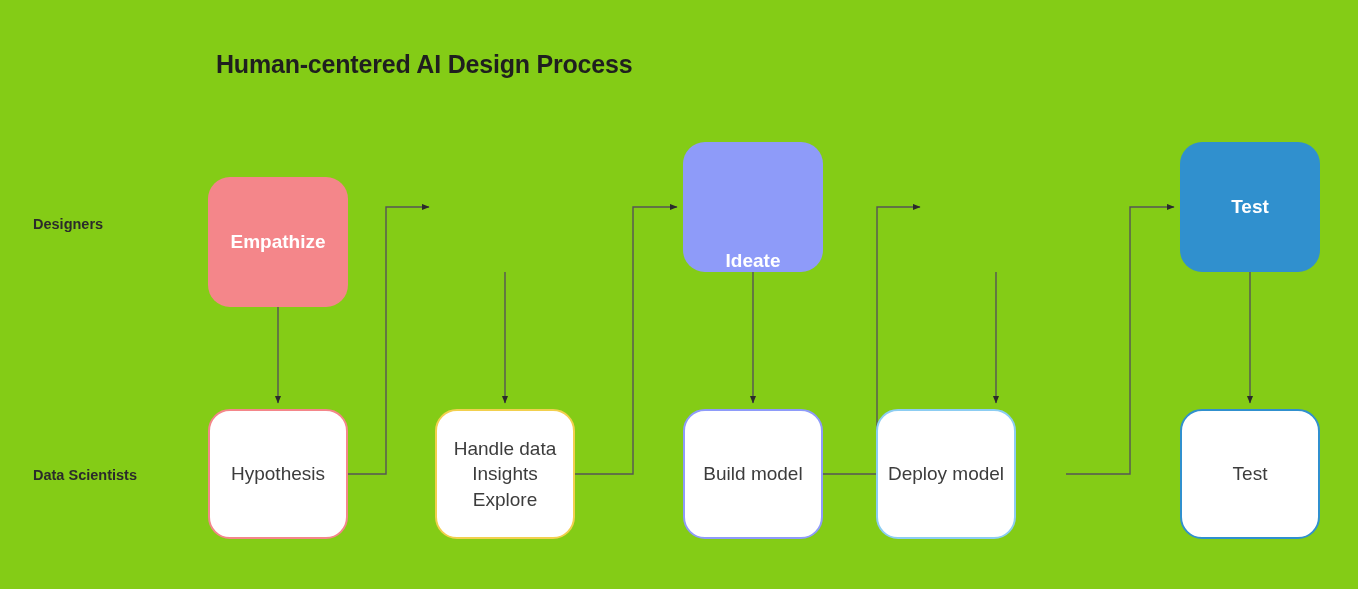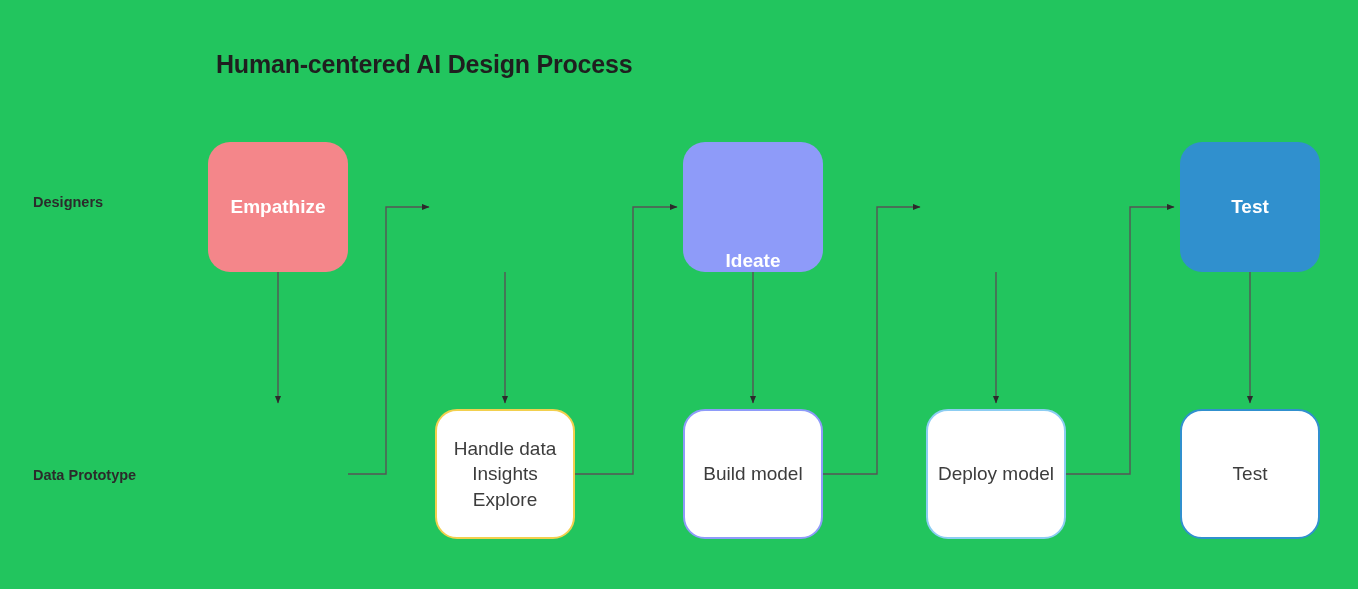--- a/index.html
+++ b/index.html
@@ -7,21 +7,21 @@
     padding: 0;
     background: #ffffff;
   }
   body {
     font-family: "Liberation Sans", sans-serif;
   }
   #canvas {
     position: relative;
     width: 1358px;
     height: 589px;
-    background: #22c55e;
+    background: #84cc16;
     overflow: hidden;
   }
 
   
   #page-title {
     position: absolute;
     left: 216px;
     top: 50px;
     font-size: 25px;
     font-weight: bold;
@@ -31,21 +31,21 @@
   }
 
   
   .row-label {
     position: absolute;
     font-size: 14.5px;
     font-weight: bold;
     color: #2b2b2b;
     white-space: nowrap;
   }
-  #label-designers { left: 33px; top: 194px; }
+  #label-designers { left: 33px; top: 216px; }
   #label-data-scientists { left: 33px; top: 467px; }
 
   
   #pair-badge {
     position: absolute;
     left: 33px;
     top: 293px;
     width: 94px;
     height: 94px;
   }
@@ -125,21 +125,21 @@
   .arrowhead { fill: #2b2b2b; }
 </style>
 </head>
 <body>
 
 <div id="canvas">
 
   <div id="page-title">Human-centered AI Design Process</div>
 
   <div class="row-label" id="label-designers">Designers</div>
-  <div class="row-label" id="label-data-scientists">Data Prototype</div>
+  <div class="row-label" id="label-data-scientists">Data Scientists</div>
 
 
   <svg id="connectors" viewBox="0 0 1358 589" xmlns="http://www.w3.org/2000/svg">
     <defs>
       <marker id="ah" markerWidth="9" markerHeight="9" refX="7.4" refY="3.2" orient="auto" markerUnits="userSpaceOnUse">
         <path class="arrowhead" d="M0,0 L8,3.2 L0,6.4 z"></path>
       </marker>
     </defs>
 
     <path class="conn" marker-end="url(#ah)" d="M278,272 L278,403"></path>
@@ -147,43 +147,48 @@
     <path class="conn" marker-end="url(#ah)" d="M753,272 L753,403"></path>
     <path class="conn" marker-end="url(#ah)" d="M996,272 L996,403"></path>
     <path class="conn" marker-end="url(#ah)" d="M1250,272 L1250,403"></path>
 
     <path class="conn" marker-end="url(#ah)" d="M348,474 L386,474 L386,207 L429,207"></path>
     <path class="conn" marker-end="url(#ah)" d="M575,474 L633,474 L633,207 L677,207"></path>
     <path class="conn" marker-end="url(#ah)" d="M823,474 L877,474 L877,207 L920,207"></path>
     <path class="conn" marker-end="url(#ah)" d="M1066,474 L1130,474 L1130,207 L1174,207"></path>
   </svg>
 
-  <div class="node top" style="left:208px; background:#F4868A;">
+  <div class="node top" style="left:208px; background:#F4868A;margin-top:35px;">
     <span>Empathize</span>
   </div>
   <div class="node top" style="left:683px; background:#8E9BF9;align-items:flex-end;">
     <span>Ideate</span>
   </div>
   <div class="node top" style="left:1180px; background:#3090CE;">
     <span>Test</span>
   </div>
 
+  <div class="node bottom" style="left:208px; border-color:#F4868A;">
+    <span>
+      <span>Hypothesis</span>
+    </span>
+  </div>
   <div class="node bottom" style="left:435px; border-color:#F2D04E;">
     <span>
       <span>Handle data</span><br>
       <span>Insights</span><br>
       <span>Explore</span>
     </span>
   </div>
   <div class="node bottom" style="left:683px; border-color:#8E9BF9;">
     <span>
       <span>Build model</span>
     </span>
   </div>
-  <div class="node bottom" style="left:926px; border-color:#8CCDF2;">
+  <div class="node bottom" style="left:876px; border-color:#8CCDF2;">
     <span>
       <span>Deploy model</span>
     </span>
   </div>
   <div class="node bottom" style="left:1180px; border-color:#3090CE;">
     <span>
       <span>Test</span>
     </span>
   </div>
 

